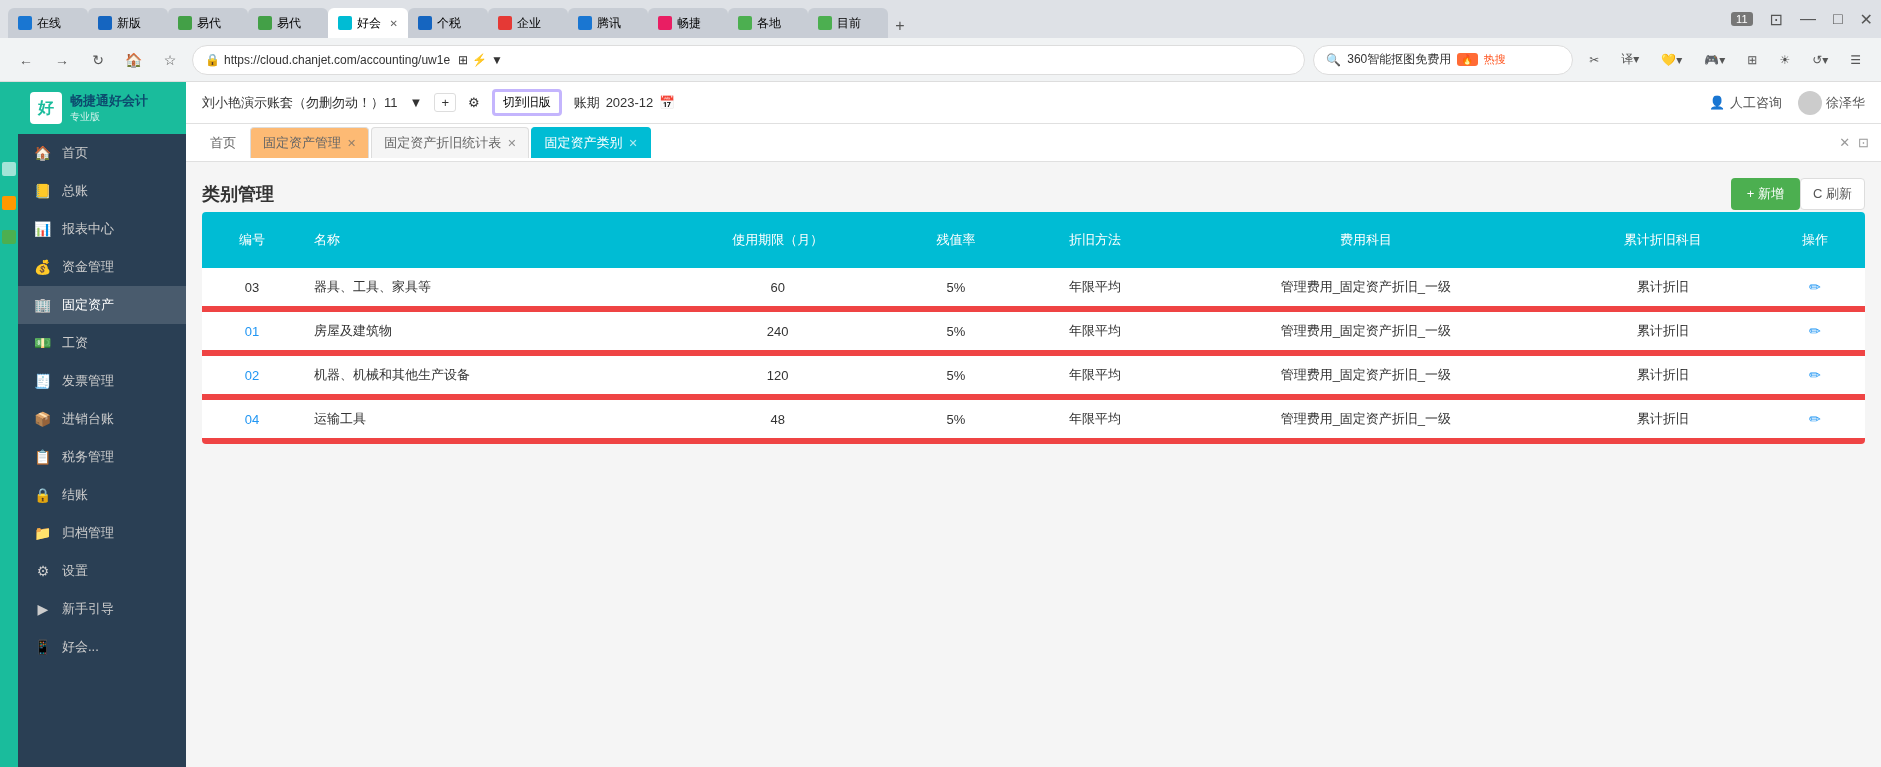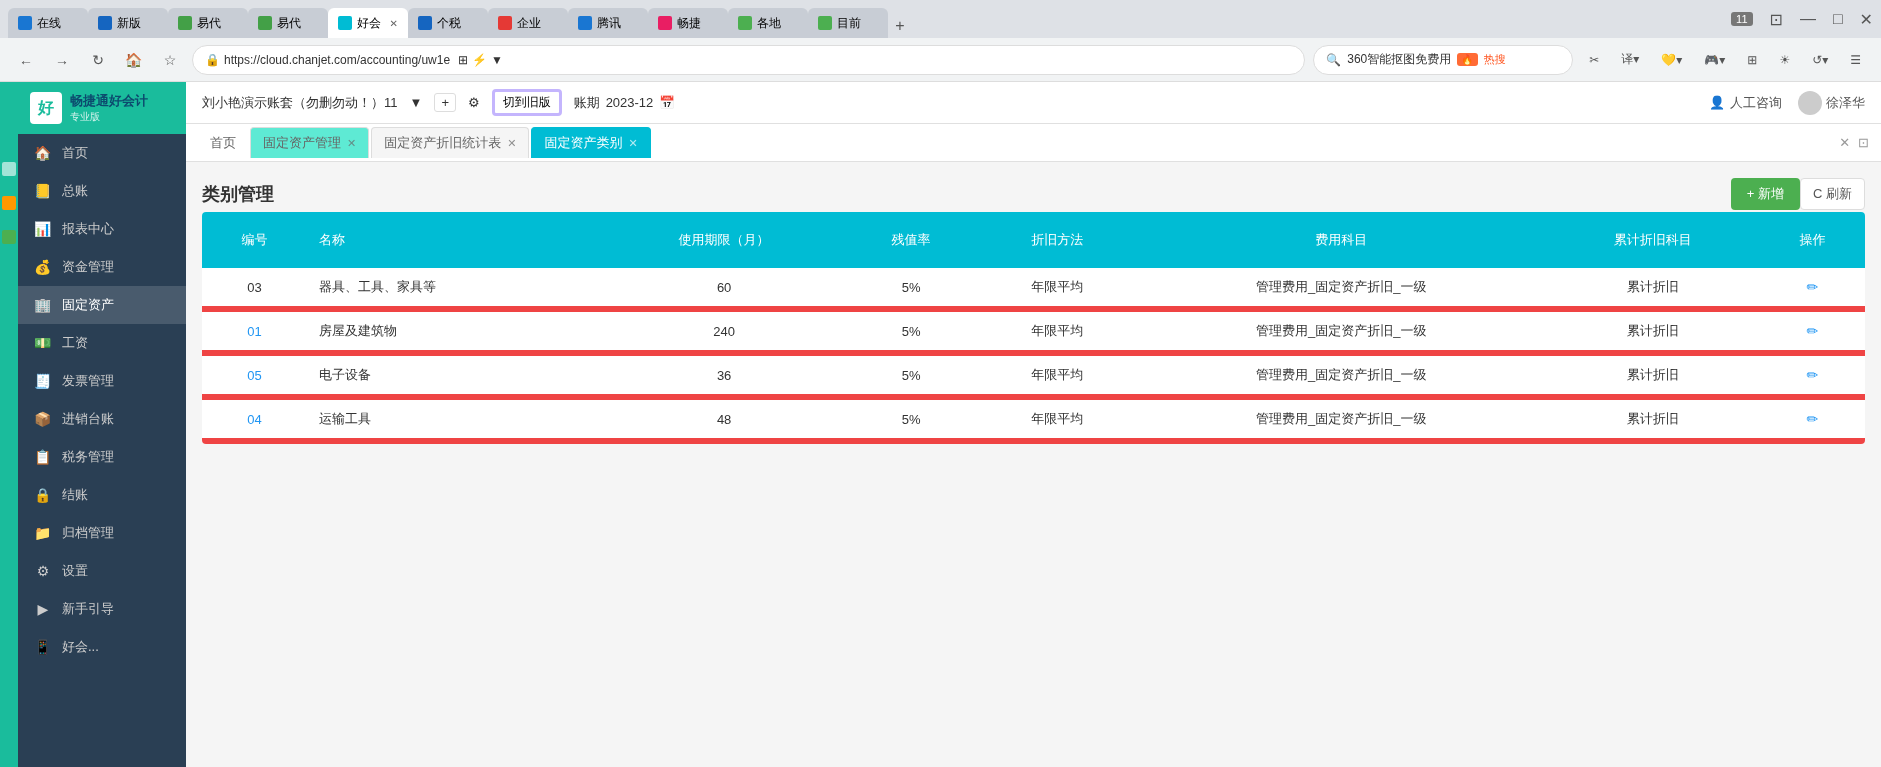--- a/index.html
+++ b/index.html
@@ -266,21 +266,21 @@
           <span style="width:24px;height:24px;border-radius:50%;background:#ccc;display:inline-block;"></span>
           <span>徐泽华</span>
         </div>
       </div>
     </div>
 
     <div class="tab-bar">
       <div class="page-tab plain">
         <span>首页</span>
       </div>
-      <div class="page-tab" style="background:#5eead4;color:#666;border:1px solid #ddd;border-bottom:none;">
+      <div class="page-tab" style="background:#fdba74;color:#666;border:1px solid #ddd;border-bottom:none;">
         <span>固定资产管理</span>
         <span class="tab-x">✕</span>
       </div>
       <div class="page-tab" style="background:#f5f5f5;color:#666;border:1px solid #ddd;border-bottom:none;">
         <span>固定资产折旧统计表</span>
         <span class="tab-x">✕</span>
       </div>
       <div class="page-tab active">
         <span>固定资产类别</span>
         <span class="tab-x">✕</span>
@@ -328,23 +328,23 @@
             <td class="link">01</td>
             <td class="left">房屋及建筑物</td>
             <td>240</td>
             <td>5%</td>
             <td>年限平均</td>
             <td>管理费用_固定资产折旧_一级</td>
             <td>累计折旧</td>
             <td><span class="edit-icon">✏</span></td>
           </tr>
           <tr>
-            <td class="link">05</td>
-            <td class="left">电子设备</td>
-            <td>36</td>
+            <td class="link">02</td>
+            <td class="left">机器、机械和其他生产设备</td>
+            <td>120</td>
             <td>5%</td>
             <td>年限平均</td>
             <td>管理费用_固定资产折旧_一级</td>
             <td>累计折旧</td>
             <td><span class="edit-icon">✏</span></td>
           </tr>
           <tr>
             <td class="link">04</td>
             <td class="left">运输工具</td>
             <td>48</td>

